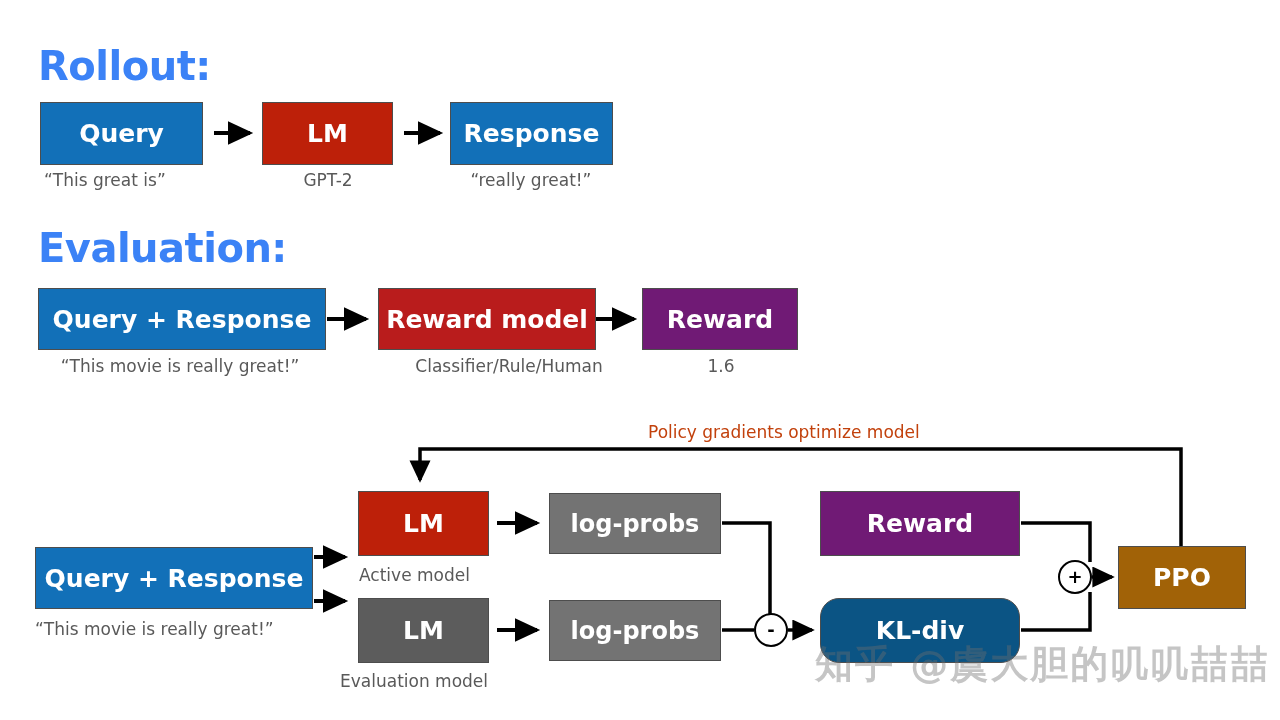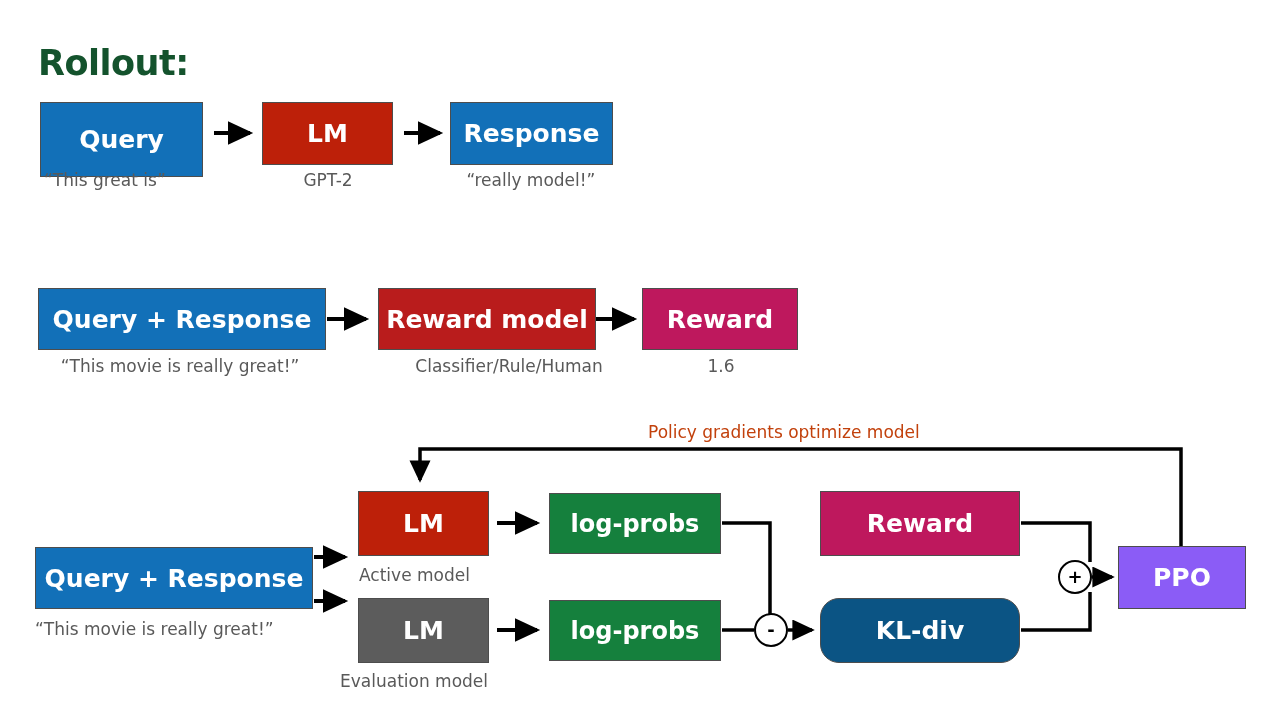--- a/index.html
+++ b/index.html
@@ -9,22 +9,22 @@
     font-family:"DejaVu Sans", sans-serif;
     position:relative;overflow:hidden;
   }
   #stage{position:absolute;left:0;top:0;width:1280px;height:720px;}
 
   
   .section-title{
     position:absolute;
     font-family:"DejaVu Sans", sans-serif;
     font-weight:700;
-    font-size:35px;
-    color:#14532d;
+    font-size:40px;
+    color:#3b82f6;
     letter-spacing:-0.5px;
     white-space:nowrap;
     line-height:1;
   }
 
   
   .box{
     position:absolute;
     box-sizing:border-box;
     border:1.5px solid #4d4d4d;
@@ -32,25 +32,25 @@
     color:#ffffff;
     font-family:"DejaVu Sans", sans-serif;
     font-weight:700;
     letter-spacing:0px;
     white-space:nowrap;
     line-height:1;
   }
   .box.blue   {background:#1270b8;}
   .box.red    {background:#bd2009;}
   .box.orange {background:#b91c1c;}
-  .box.green  {background:#be185d;}
-  .box.magenta{background:#15803d;}
+  .box.green  {background:#701a75;}
+  .box.magenta{background:#737373;}
   .box.grey   {background:#5c5c5c;}
   .box.kl     {background:#0b5484;border-radius:19px;}
-  .box.teal   {background:#8b5cf6;}
+  .box.teal   {background:#a16207;}
 
   
   .caption{
     position:absolute;
     font-family:"DejaVu Sans", sans-serif;
     font-size:17px;
     color:#595959;
     white-space:nowrap;
     line-height:1;
   }
@@ -125,29 +125,30 @@
     <path d="M1021,523 L1090,523 L1090,562" stroke="#000" stroke-width="3.5" fill="none"></path>
     <path d="M1021,630 L1090,630 L1090,592" stroke="#000" stroke-width="3.5" fill="none"></path>
 
     <path d="M1092,577 L1112,577" stroke="#000" stroke-width="3.5" fill="none" marker-end="url(#ah)"></path>
 
     <path d="M1181,546 L1181,449 L420,449 L420,480" stroke="#000" stroke-width="3.5" fill="none" marker-end="url(#ah)"></path>
   </svg>
 
   <div class="section-title" style="left:38px;top:46px;">Rollout:</div>
 
-  <div class="box blue" style="left:40px;top:102px;width:163px;height:75px;font-size:25px;">Query</div>
+  <div class="box blue" style="left:40px;top:102px;width:163px;height:63px;font-size:25px;">Query</div>
   <div class="caption" style="left:44px;top:172px;">“This great is”</div>
 
   <div class="box red" style="left:262px;top:102px;width:131px;height:63px;font-size:25px;">LM</div>
   <div class="caption center" style="left:328px;top:172px;">GPT-2</div>
 
   <div class="box blue" style="left:450px;top:102px;width:163px;height:63px;font-size:25px;">Response</div>
-  <div class="caption center" style="left:531px;top:172px;">“really model!”</div>
+  <div class="caption center" style="left:531px;top:172px;">“really great!”</div>
 
+  <div class="section-title" style="left:38px;top:228px;">Evaluation:</div>
 
   <div class="box blue" style="left:38px;top:288px;width:288px;height:62px;font-size:25px;">Query + Response</div>
   <div class="caption center" style="left:180px;top:358px;">“This movie is really great!”</div>
 
   <div class="box orange" style="left:378px;top:288px;width:218px;height:62px;font-size:25px;">Reward model</div>
   <div class="caption center" style="left:509px;top:358px;">Classifier/Rule/Human</div>
 
   <div class="box green" style="left:642px;top:288px;width:156px;height:62px;font-size:25px;">Reward</div>
   <div class="caption center" style="left:721px;top:358px;">1.6</div>
 
@@ -170,14 +171,15 @@
   <div class="opcircle" style="left:754px;top:613px;">-</div>
 
   <div class="box green" style="left:820px;top:491px;width:200px;height:65px;font-size:25px;">Reward</div>
 
   <div class="box kl" style="left:820px;top:598px;width:200px;height:65px;font-size:25px;">KL-div</div>
 
   <div class="opcircle" style="left:1058px;top:560px;">+</div>
 
   <div class="box teal" style="left:1118px;top:546px;width:128px;height:63px;font-size:25px;">PPO</div>
 
+  <div class="watermark" style="left:815px;top:645px;">知乎 @虞大胆的叽叽喆喆</div>
 
 </div>
 
 </body></html>

